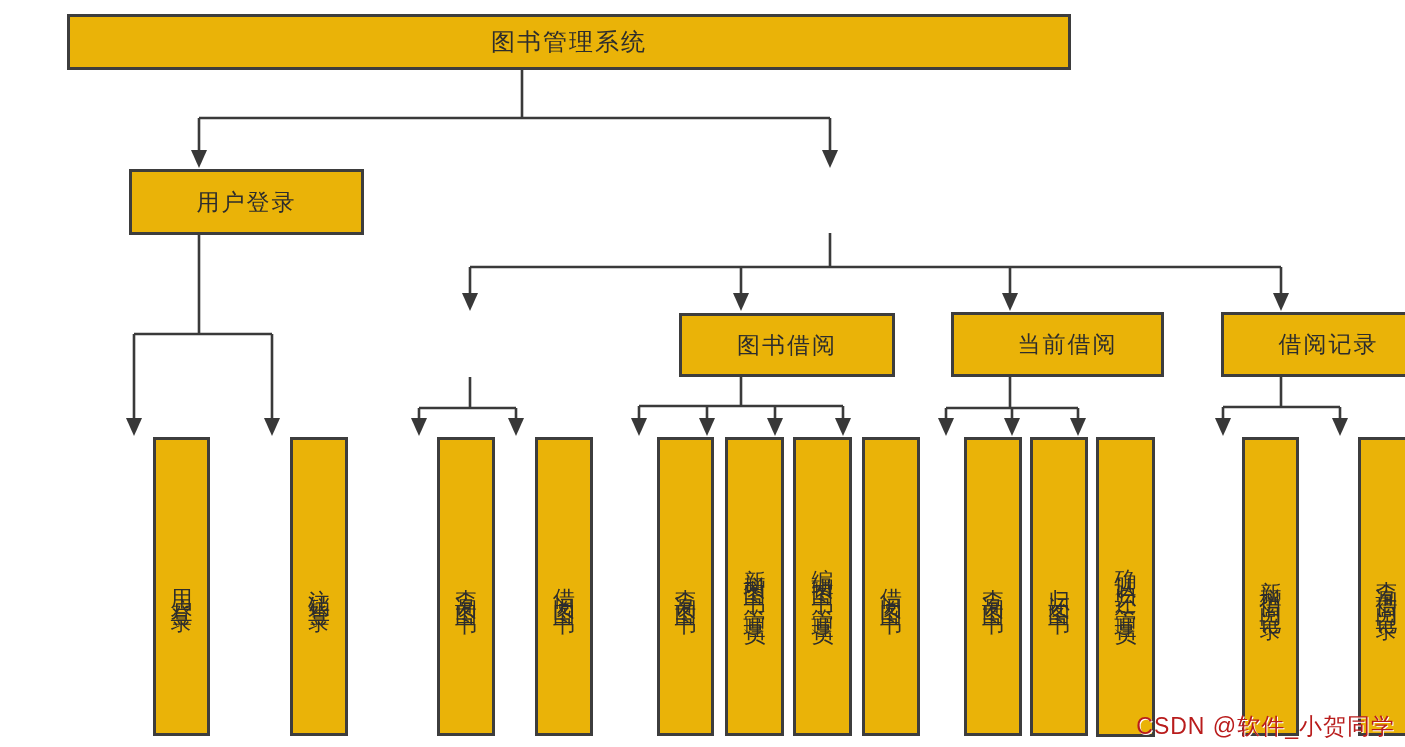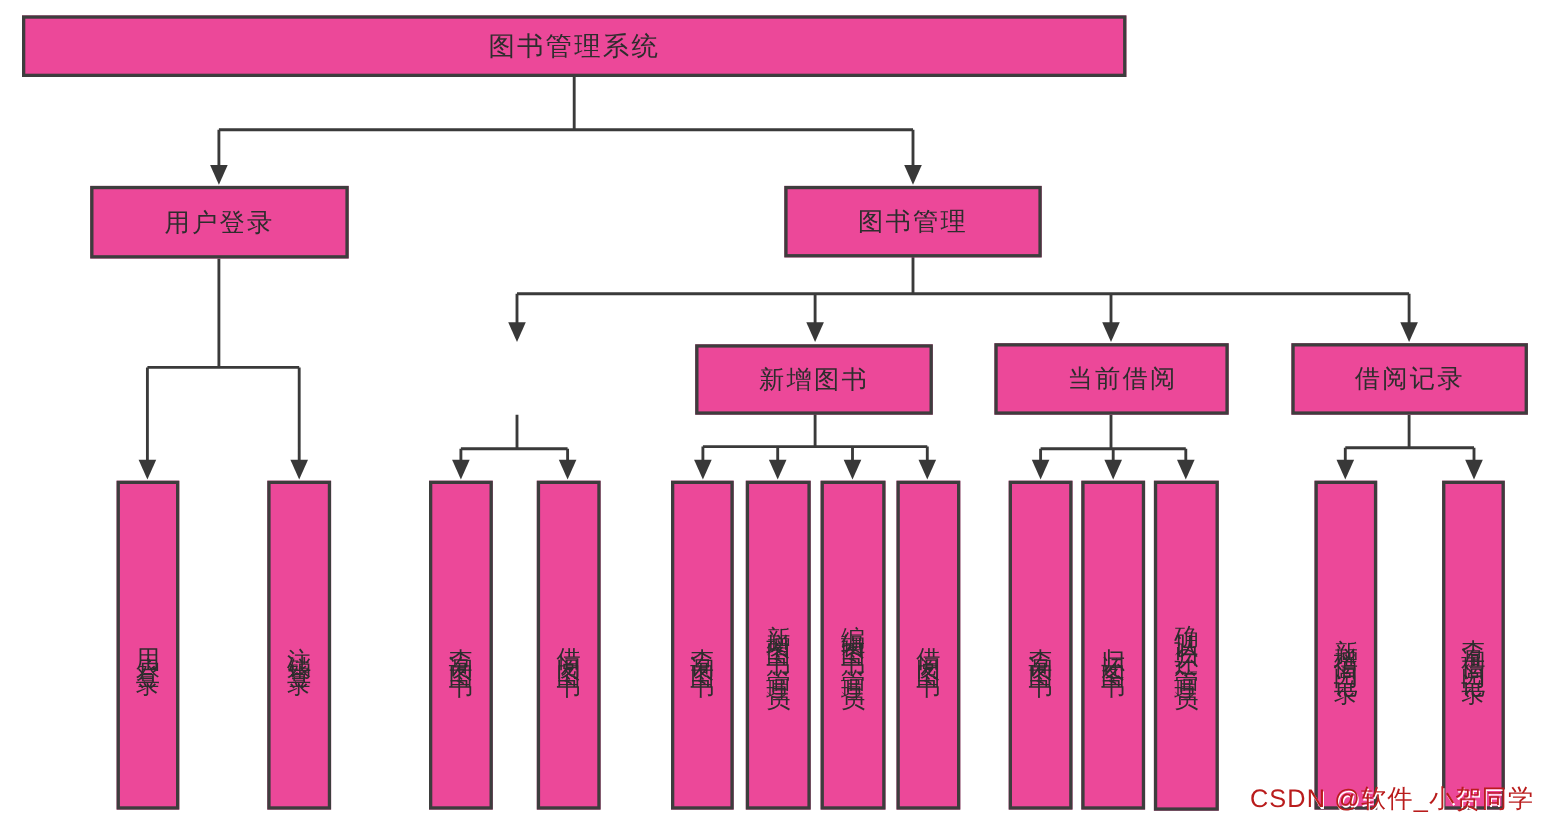--- a/index.html
+++ b/index.html
@@ -6,24 +6,24 @@
   .stage{
     position:relative;
     width:1405px;height:747px;
     background:#ffffff;
     font-family:"Liberation Sans",sans-serif;
     overflow:hidden;
   }
   .wires{position:absolute;left:0;top:0;}
   .node{
     position:absolute;box-sizing:border-box;
-    background:#ec4899;border:3px solid #3d3d3d;
+    background:#eab308;border:3px solid #3d3d3d;
     display:flex;align-items:center;justify-content:center;
     color:#2d2d2d;font-size:23px;letter-spacing:2px;
-    white-space:nowrap;z-index:2;
+    white-space:nowrap;z-index:2;margin-left:47px;
   }
   .root-node{font-size:24px;}
   .leaf span{
     writing-mode:vertical-lr;
     text-orientation:mixed;
     font-size:22px;letter-spacing:8px;line-height:1;
     white-space:normal;
   }
   .watermark{
     position:absolute;right:10px;bottom:5px;
@@ -65,23 +65,22 @@
       <polygon points="1004,418 1020,418 1012,436"></polygon>
       <polygon points="1070,418 1086,418 1078,436"></polygon>
       <polygon points="1215,418 1231,418 1223,436"></polygon>
       <polygon points="1332,418 1348,418 1340,436"></polygon>
     </g>
   </svg>
 
   <div class="node root-node" style="left:20px;top:14px;width:1004px;height:56px;">图书管理系统</div>
 
   <div class="node" style="left:82px;top:169px;width:235px;height:66px;">用户登录</div>
-  <div class="node" style="left:713px;top:169px;width:234px;height:65px;">图书管理</div>
 
-  <div class="node" style="left:632px;top:313px;width:216px;height:64px;">新增图书</div>
+  <div class="node" style="left:632px;top:313px;width:216px;height:64px;">图书借阅</div>
   <div class="node" style="left:904px;top:312px;width:213px;height:65px;padding-left:20px;">当前借阅</div>
   <div class="node" style="left:1174px;top:312px;width:215px;height:65px;">借阅记录</div>
 
   <div class="node leaf" style="left:106px;top:437px;width:57px;height:299px;">
     <span>用户登录</span>
   </div>
   <div class="node leaf" style="left:243px;top:437px;width:58px;height:299px;">
     <span>注销登录</span>
   </div>
 

